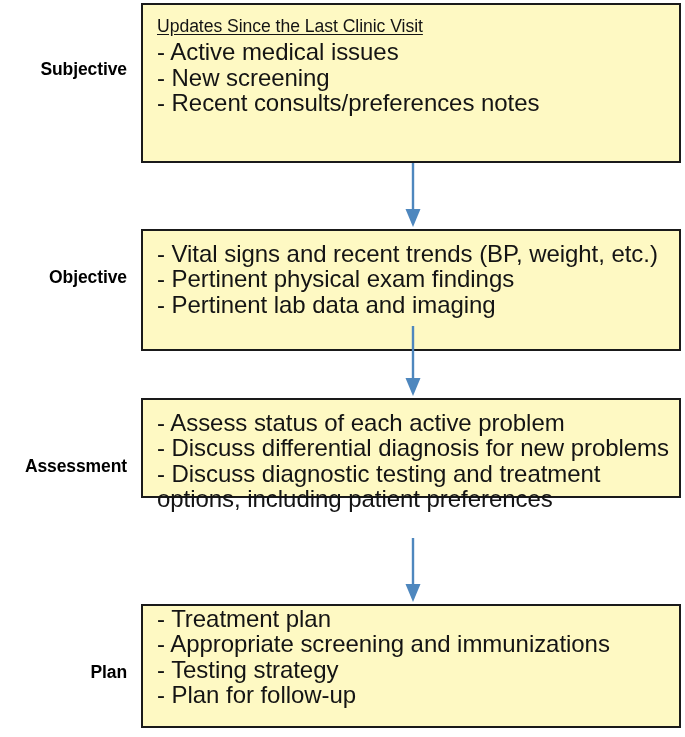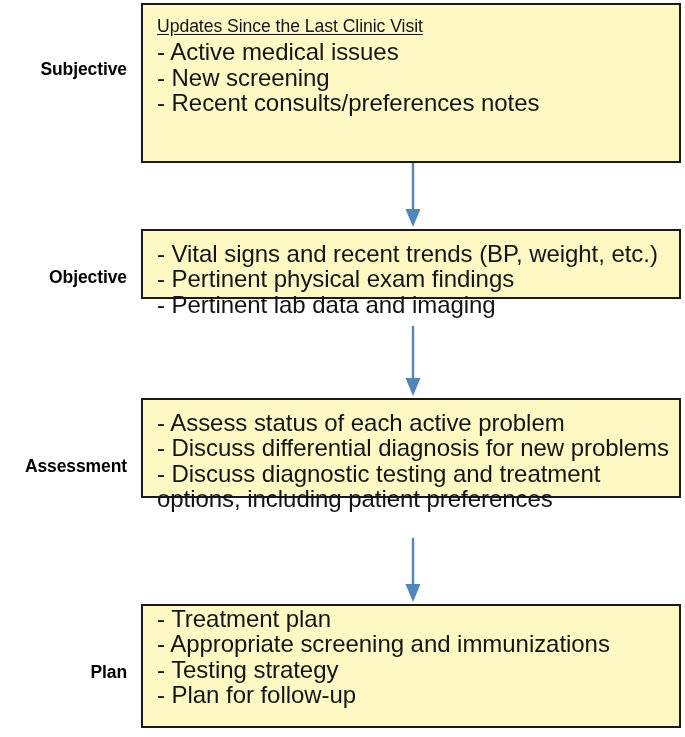--- a/index.html
+++ b/index.html
@@ -67,21 +67,21 @@
     text-decoration: underline;
     text-underline-offset: 2px;
     white-space: nowrap;
     letter-spacing: -0.05px;
   }
 
   
   #box-subjective { top: 3px;   height: 160px; }
   #box-subjective .box-inner { padding-top: 9px; }
 
-  #box-objective  { top: 229px; height: 70px;  }
+  #box-objective  { top: 229px; height: 122px;  }
   #box-objective .box-inner { padding-top: 10px; }
 
   #box-assessment { top: 398px; height: 100px; }
   #box-assessment .box-inner { padding-top: 10px; }
 
   #box-plan       { top: 604px; height: 124px; }
   #box-plan .box-inner { }
 
   
   #label-subjective { top: 60px; }

